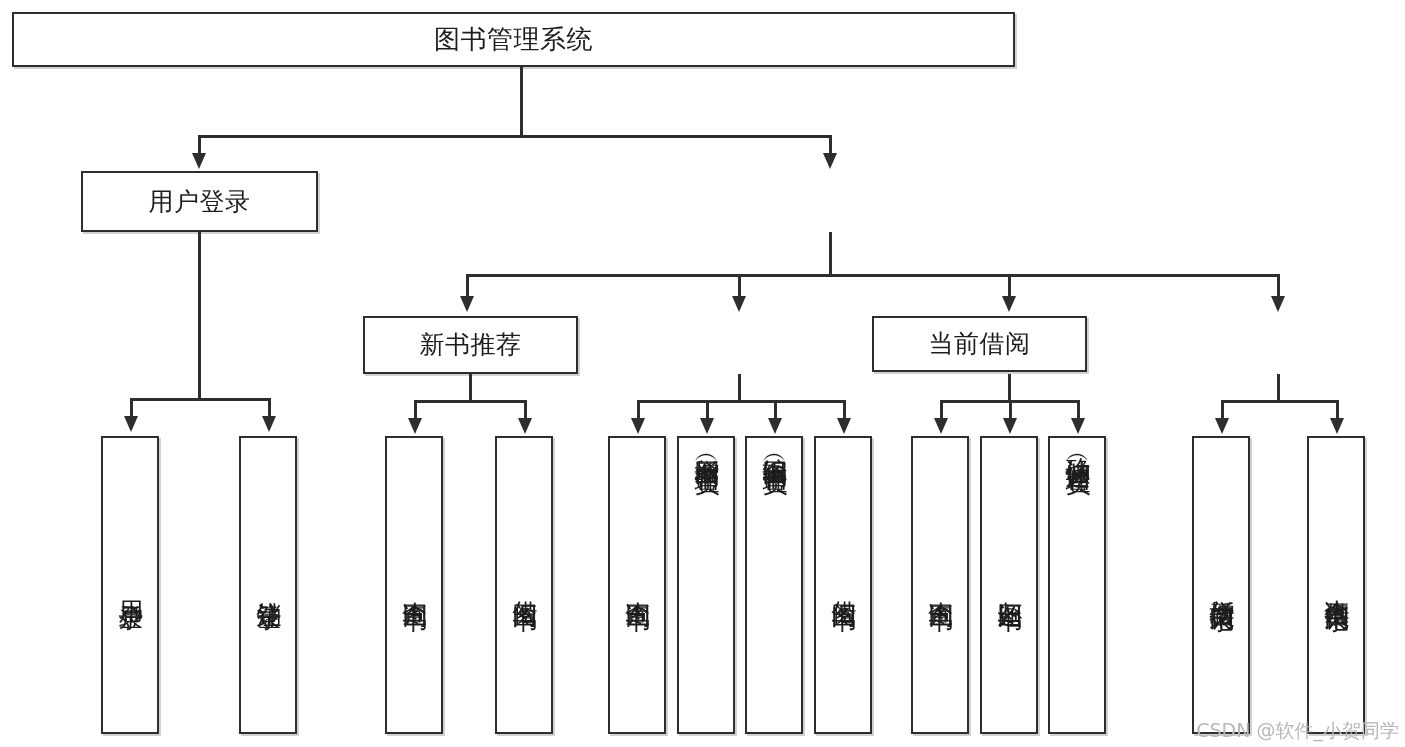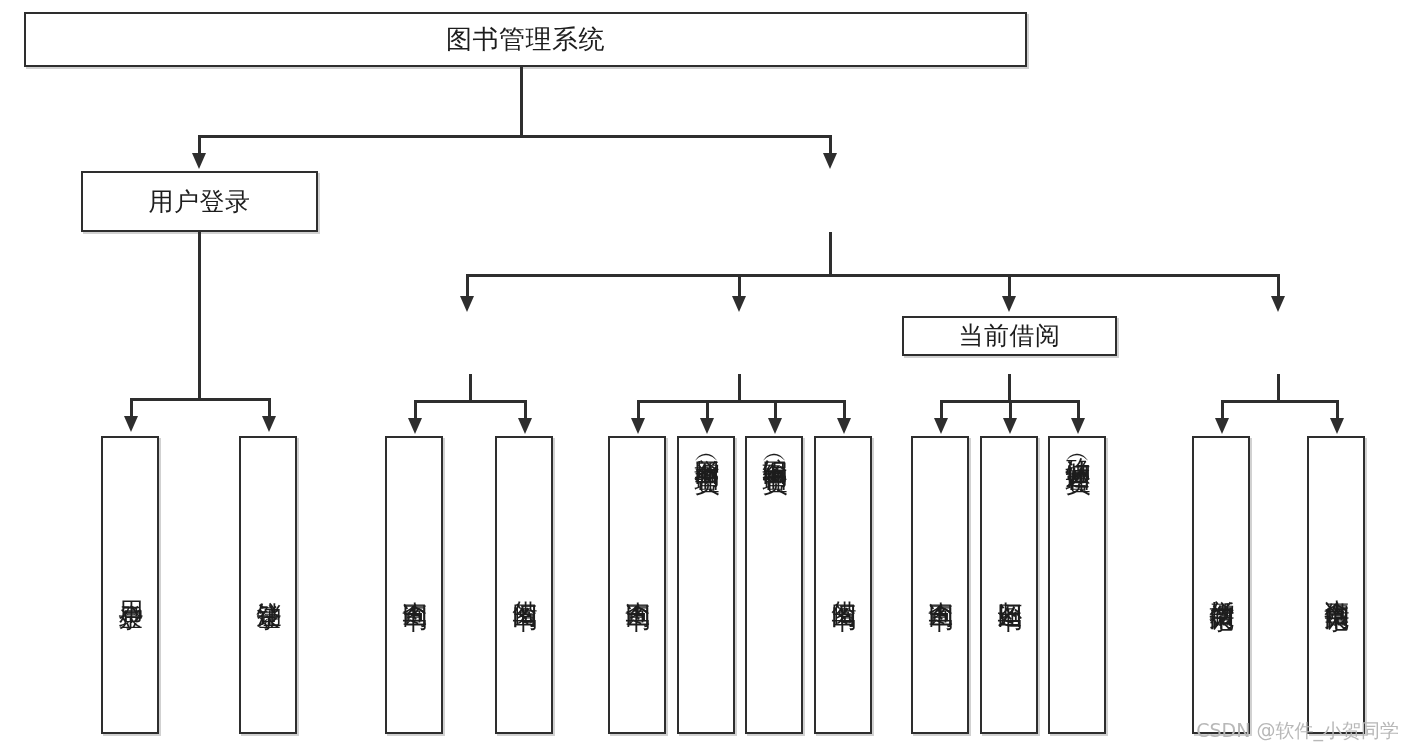--- a/index.html
+++ b/index.html
@@ -88,21 +88,21 @@
     font-family: "DejaVu Sans", "Liberation Sans", sans-serif;
     white-space: nowrap;
     pointer-events: none;
   }
 </style>
 </head>
 <body>
 
 <div id="canvas">
 
-  <div class="node horiz root" style="left:24px; top:12px; width:1003px; height:55px;">
+  <div class="node horiz root" style="left:12px; top:12px; width:1003px; height:55px;">
     <span class="label">图书管理系统</span>
   </div>
 
   <div class="vline" style="left:520px; top:67px; height:68px;"></div>
 
   <div class="hline" style="left:198px; top:135px; width:633px;"></div>
 
   <div class="vline" style="left:198px; top:135px; height:20px;"></div>
   <div class="arrow" style="left:192px; top:153px;"></div>
   <div class="vline" style="left:829px; top:135px; height:20px;"></div>
@@ -124,21 +124,24 @@
   <div class="hline" style="left:466px; top:274px; width:813px;"></div>
   <div class="vline" style="left:466px; top:274px; height:24px;"></div>
   <div class="arrow" style="left:460px; top:296px;"></div>
   <div class="vline" style="left:738px; top:274px; height:24px;"></div>
   <div class="arrow" style="left:732px; top:296px;"></div>
   <div class="vline" style="left:1008px; top:274px; height:24px;"></div>
   <div class="arrow" style="left:1002px; top:296px;"></div>
   <div class="vline" style="left:1277px; top:274px; height:24px;"></div>
   <div class="arrow" style="left:1271px; top:296px;"></div>
 
-  <div class="node horiz" style="left:902px; top:316px; width:215px; height:40px;">
+  <div class="node horiz" style="left:363px; top:316px; width:215px; height:58px;">
+    <span class="label">新书推荐</span>
+  </div>
+  <div class="node horiz" style="left:872px; top:316px; width:215px; height:56px;">
     <span class="label">当前借阅</span>
   </div>
 
   <div class="vline" style="left:469px; top:374px; height:26px;"></div>
   <div class="hline" style="left:414px; top:400px; width:112px;"></div>
   <div class="vline" style="left:414px; top:400px; height:20px;"></div>
   <div class="arrow" style="left:408px; top:418px;"></div>
   <div class="vline" style="left:524px; top:400px; height:20px;"></div>
   <div class="arrow" style="left:518px; top:418px;"></div>
 

